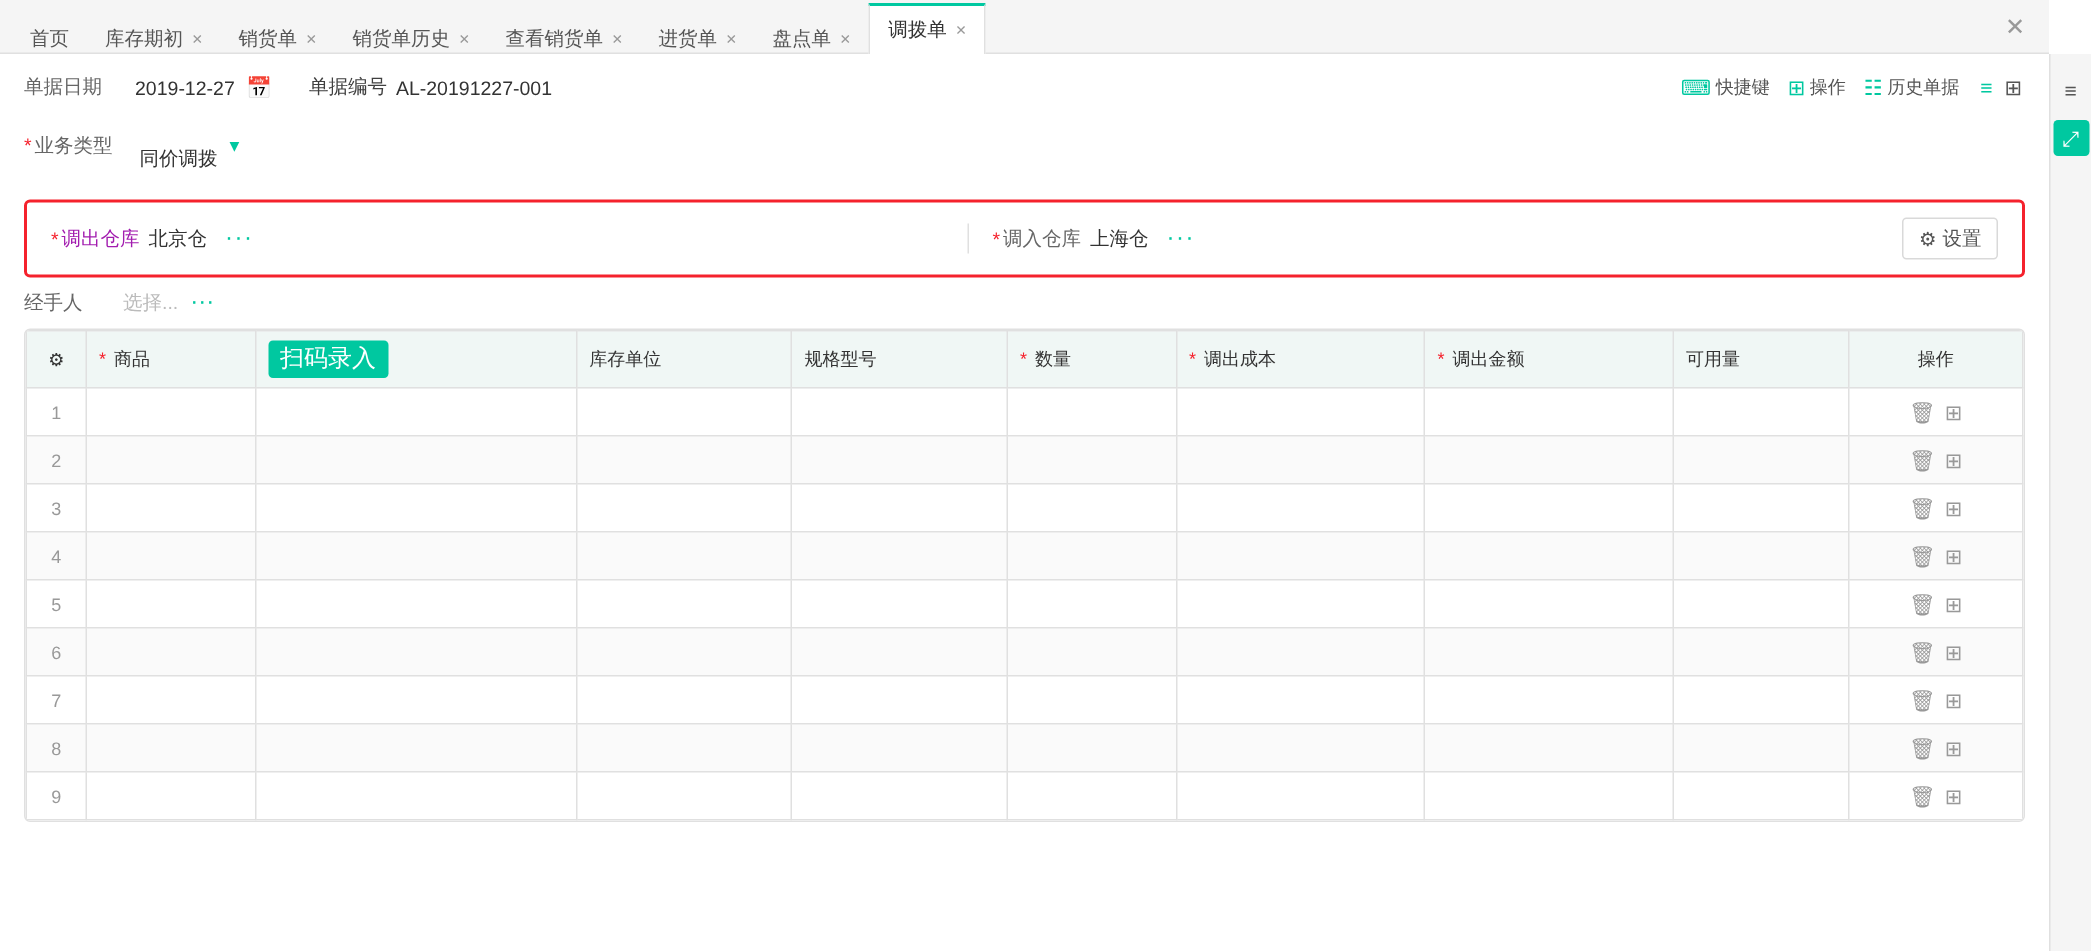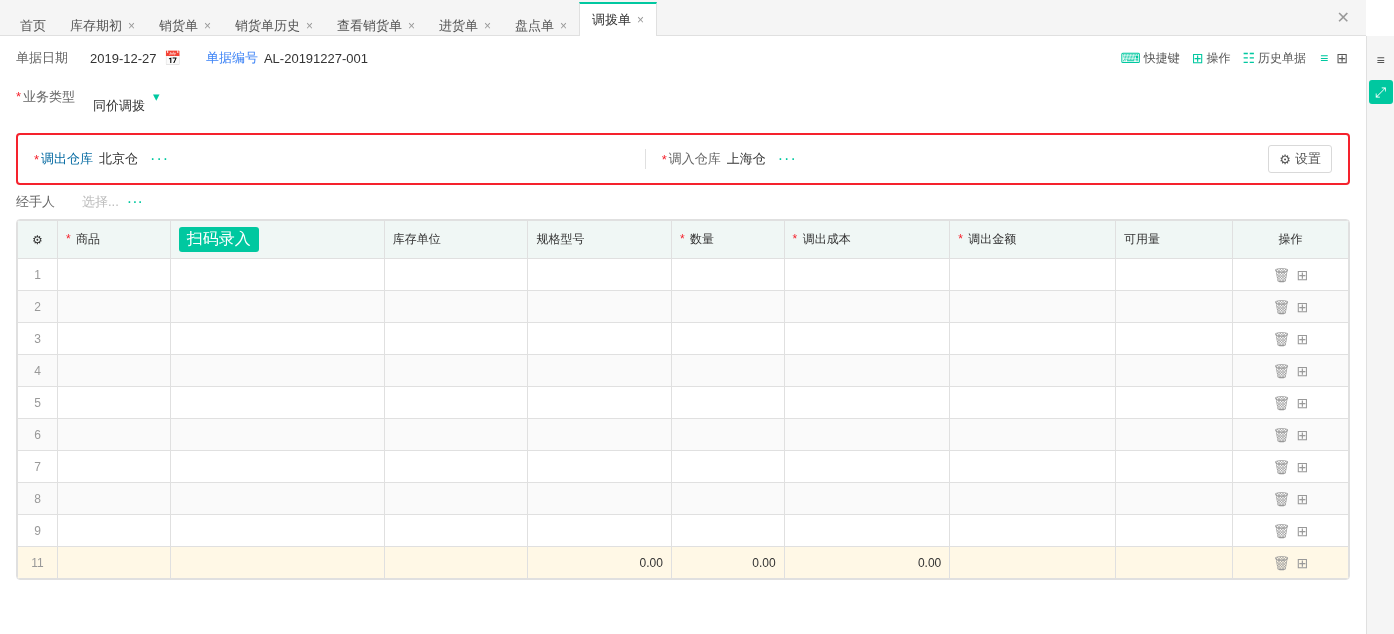--- a/index.html
+++ b/index.html
@@ -75,21 +75,21 @@
     .form-date-box {
       display: flex;
       align-items: center;
       gap: 8px;
     }
     .date-icon {
       color: #00c8a0;
       cursor: pointer;
       font-size: 14px;
     }
-    .doc-no-label { margin-left: 24px; color: #3b82f6; }
+    .doc-no-label { margin-left: 24px; color: #404040; }
     .doc-no-value { margin-left: 6px; color: #333; }
 
     
     .toolbar-right {
       margin-left: auto;
       display: flex;
       align-items: center;
       gap: 12px;
       font-size: 12px;
       color: #555;
@@ -369,21 +369,21 @@
       <span class="required-star">*</span>
       <span class="form-label">业务类型</span>
       <span class="form-value" style="margin-left:10px;margin-top:19px;">同价调拨</span>
       <span style="color:#00c8a0;margin-left:8px;cursor:pointer;">▾</span>
     </div>
   </div>
 
   <div class="warehouse-section">
     <div class="warehouse-field">
       <span class="required-star">*</span>
-      <span style="color:#0369a1;font-family:Liberation Mono, monospace;">调出仓库</span>
+      <span style="color:#a21caf;font-family:Liberation Mono, monospace;">调出仓库</span>
       <span class="warehouse-value">北京仓</span>
       <span class="more-dots">···</span>
     </div>
     <div class="warehouse-divider"></div>
     <div class="warehouse-field">
       <span class="required-star">*</span>
       <span style="color:#666;">调入仓库</span>
       <span class="warehouse-value">上海仓</span>
       <span class="more-dots">···</span>
     </div>
@@ -579,37 +579,20 @@
             <td></td>
             <td></td>
             <td></td>
             <td>
               <div class="action-icons">
                 <span class="action-icon">🗑</span>
                 <span class="action-icon">⊞</span>
               </div>
             </td>
           </tr>
-          <tr class="subtotal-row">
-            <td class="row-num center">11</td>
-            <td></td>
-            <td></td>
-            <td></td>
-            <td class="num">0.00</td>
-            <td class="num">0.00</td>
-            <td class="num">0.00</td>
-            <td></td>
-            <td></td>
-            <td>
-              <div class="action-icons">
-                <span class="action-icon">🗑</span>
-                <span class="action-icon">⊞</span>
-              </div>
-            </td>
-          </tr>
         </tbody>
       </table>
     </div>
   </div>
 
 </div>
 
 <div class="right-sidebar">
   <div class="sidebar-btn">
     <span>≡</span>

